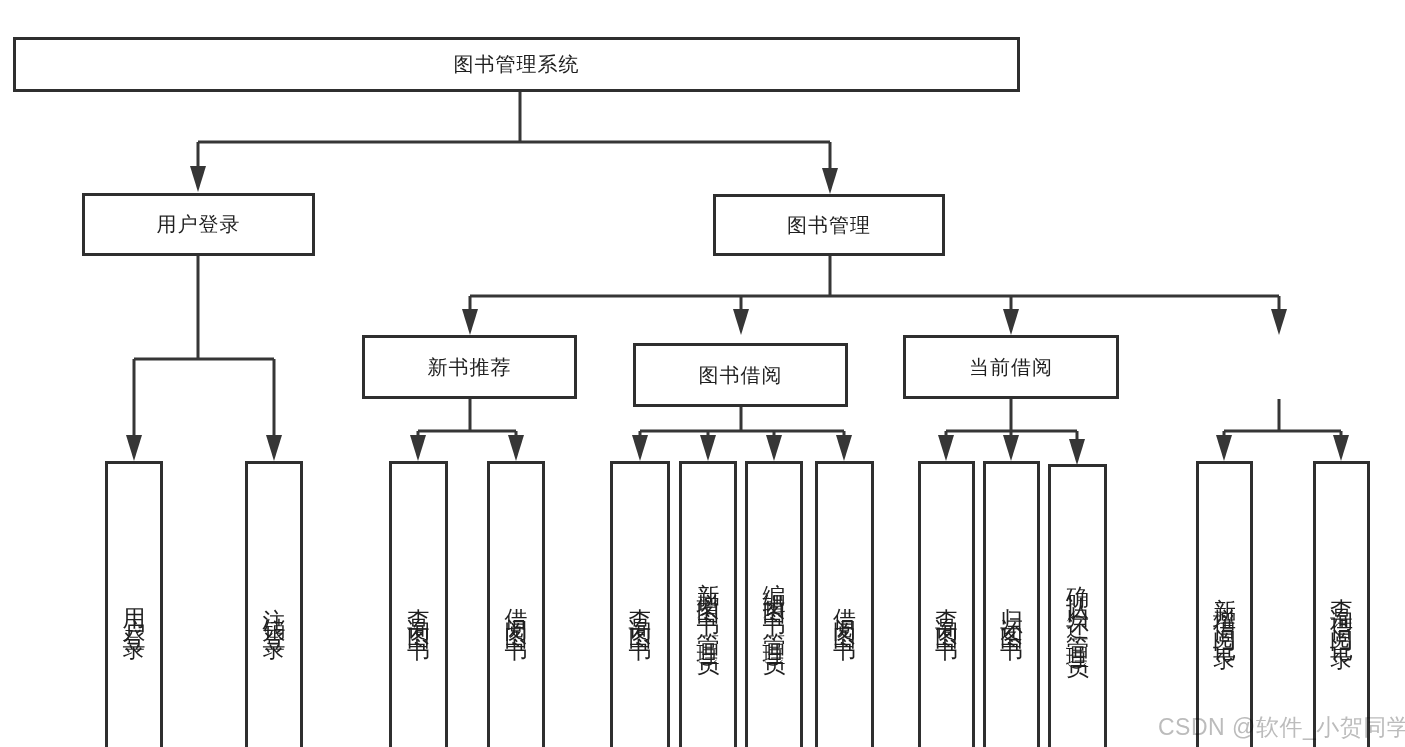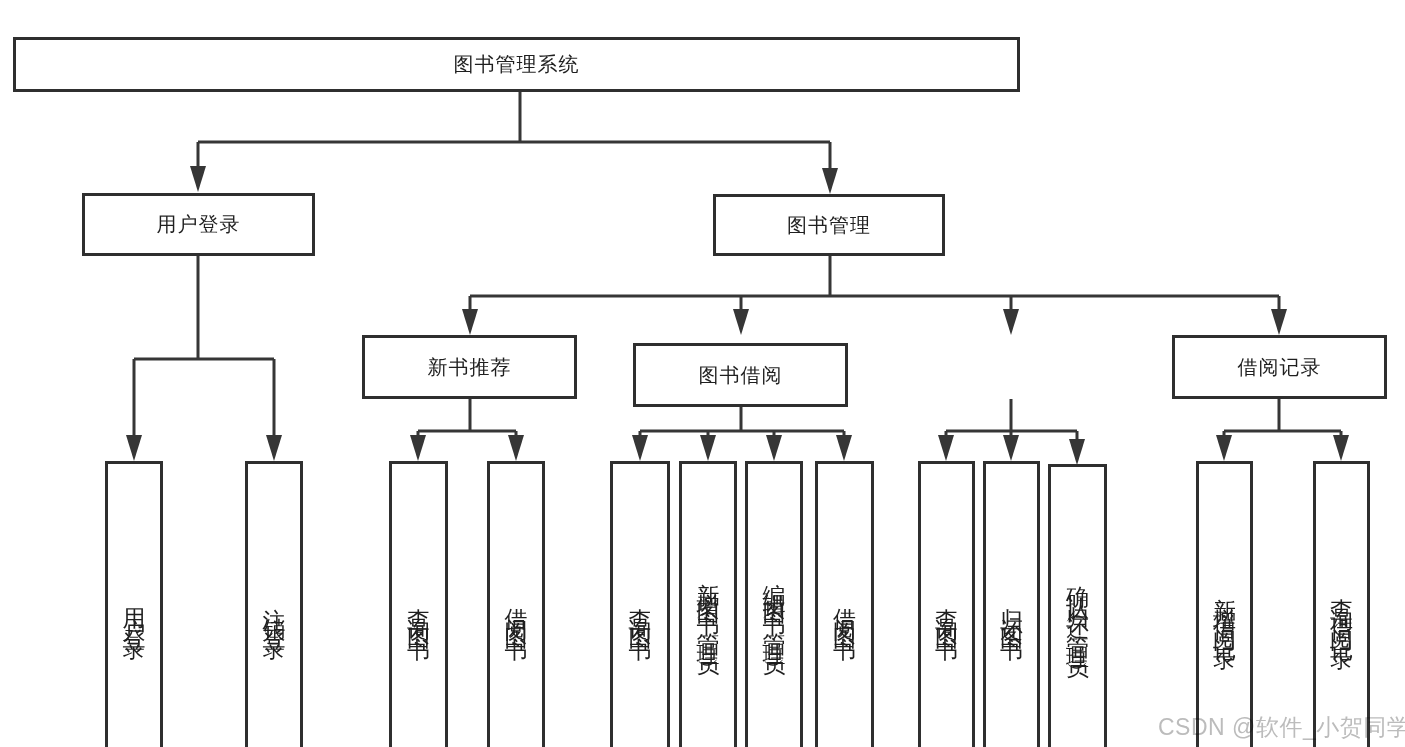--- a/index.html
+++ b/index.html
@@ -129,22 +129,22 @@
   <div class="node n-book-management">
     <span class="lbl">图书管理</span>
   </div>
 
   <div class="node n-new-book-recommend">
     <span class="lbl">新书推荐</span>
   </div>
   <div class="node n-book-borrowing">
     <span class="lbl">图书借阅</span>
   </div>
-  <div class="node n-borrow-records">
-    <span class="lbl">借阅记录</span>
+  <div class="node n-current-borrowing">
+    <span class="lbl">当前借阅</span>
   </div>
 
   <div class="node vbox lf lf-a1">
     <span class="lbl">用户登录</span>
   </div>
   <div class="node vbox lf lf-a2">
     <span class="lbl">注销登录</span>
   </div>
 
   <div class="node vbox lf lf-b1">

